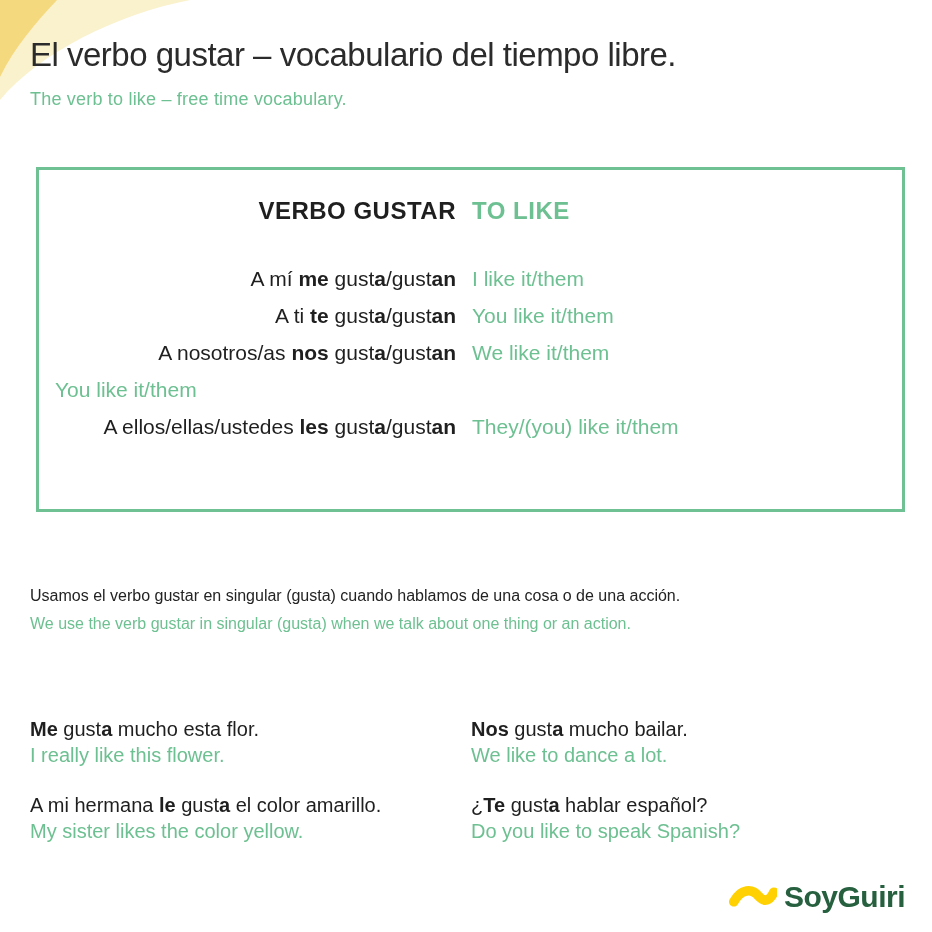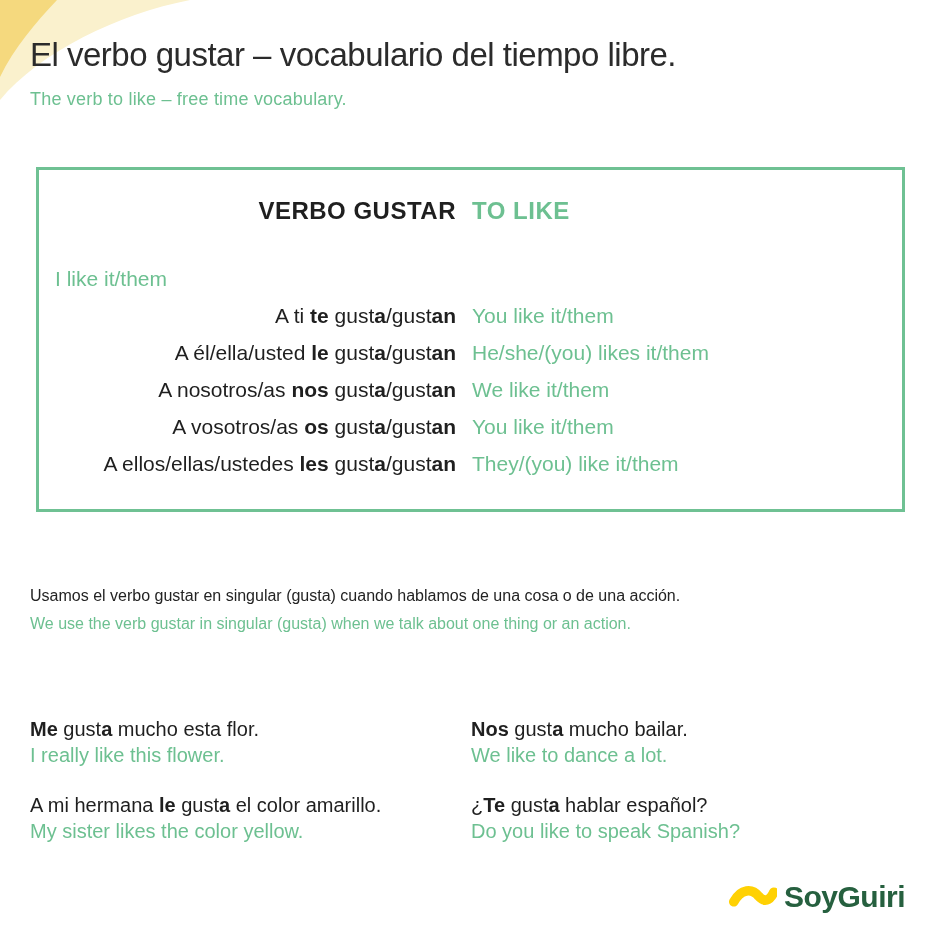--- a/index.html
+++ b/index.html
@@ -140,40 +140,36 @@
   </header>
 
   <section class="box">
     <div class="trow thead-row">
       <div class="cell-es">VERBO GUSTAR</div>
       <div class="cell-en">TO LIKE</div>
     </div>
     <div>
 
         <div class="trow body-row">
+          <div class="cell-es">A mí <b>me</b> gust<b>a</b>/gust<b>an</b></div>
           <div class="cell-en">I like it/them</div>
         </div>
 
         <div class="trow body-row">
           <div class="cell-es">A ti <b>te</b> gust<b>a</b>/gust<b>an</b></div>
           <div class="cell-en">You like it/them</div>
         </div>
 
-        <div class="trow body-row">
-          <div class="cell-es">A él/ella/usted <b>le</b> gust<b>a</b>/gust<b>an</b></div>
-          <div class="cell-en">He/she/(you) likes it/them</div>
-        </div>
 
         <div class="trow body-row">
           <div class="cell-es">A nosotros/as <b>nos</b> gust<b>a</b>/gust<b>an</b></div>
           <div class="cell-en">We like it/them</div>
         </div>
 
         <div class="trow body-row">
-          <div class="cell-es">A vosotros/as <b>os</b> gust<b>a</b>/gust<b>an</b></div>
           <div class="cell-en">You like it/them</div>
         </div>
 
         <div class="trow body-row">
           <div class="cell-es">A ellos/ellas/ustedes <b>les</b> gust<b>a</b>/gust<b>an</b></div>
           <div class="cell-en">They/(you) like it/them</div>
         </div>
       </div>
   </section>
 

